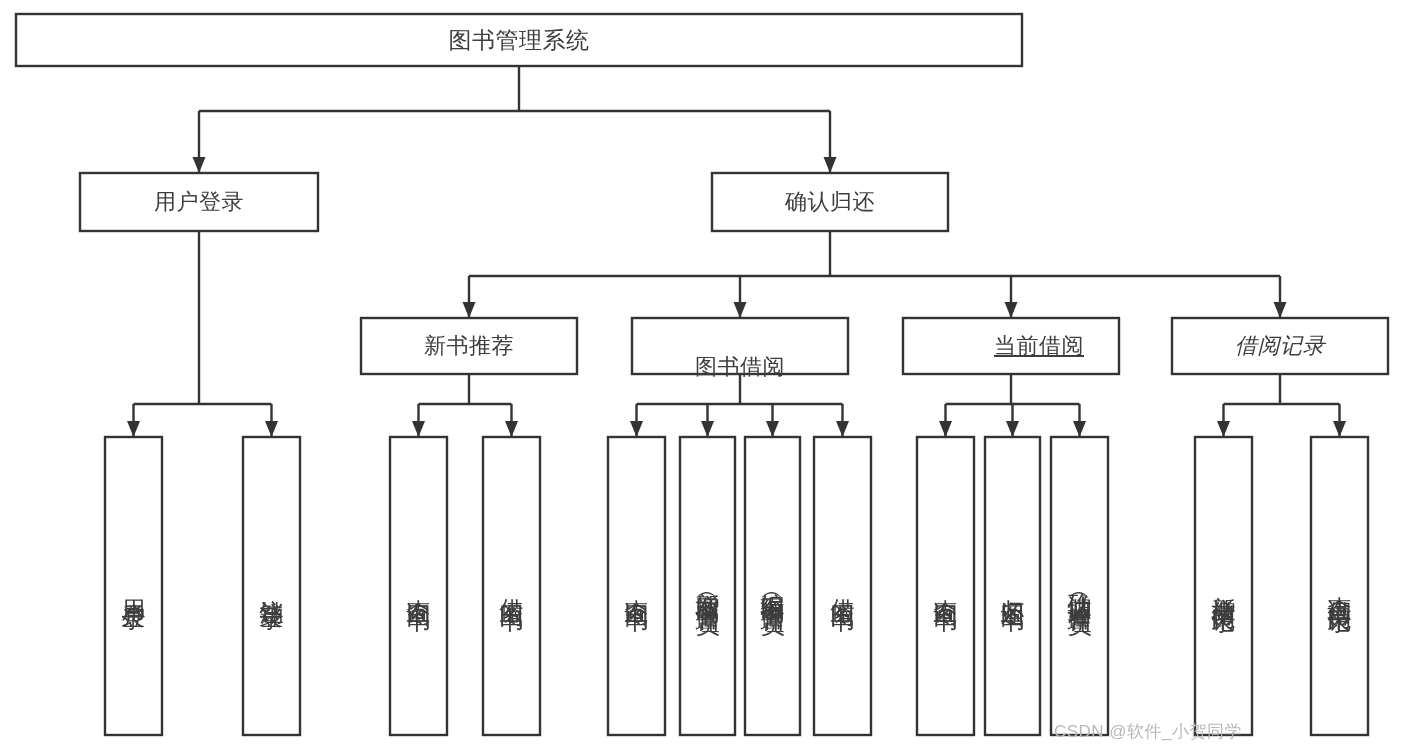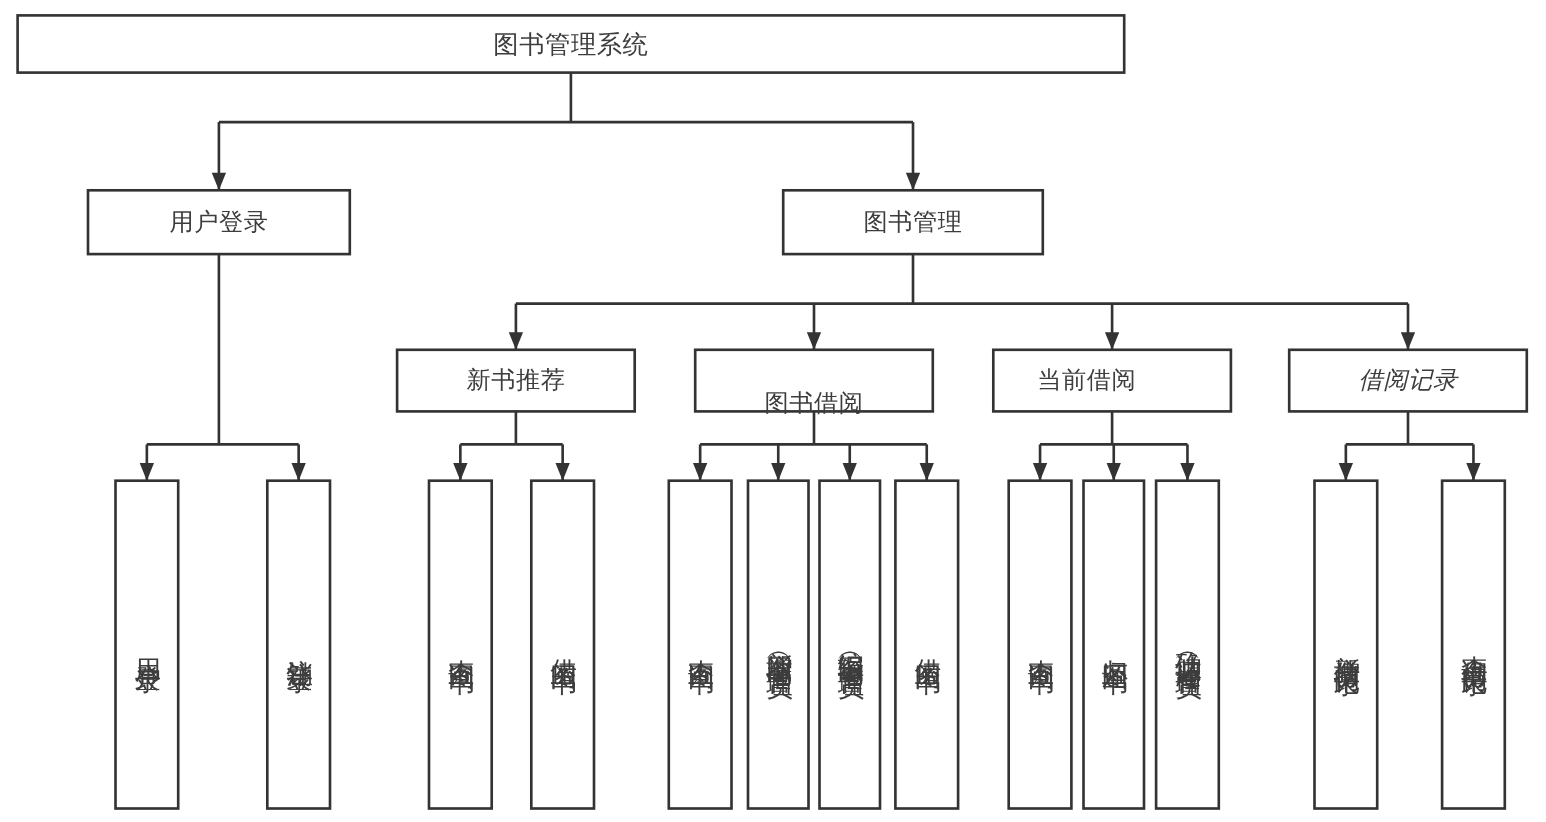--- a/index.html
+++ b/index.html
@@ -162,34 +162,35 @@
         <rect x="985" y="437" width="55" height="298" class="node-box"></rect>
         <rect x="1051" y="437" width="57" height="298" class="node-box"></rect>
         <rect x="1195" y="437" width="57" height="298" class="node-box"></rect>
         <rect x="1311" y="437" width="57" height="298" class="node-box"></rect>
       </g>
   </svg>
 
   <div id="labels-layer">
       <div class="node-label horizontal root" style="left: 16px; top: 14px; width: 1006px; height: 52px;">图书管理系统</div>
       <div class="node-label horizontal" style="left: 80px; top: 173px; width: 238px; height: 58px;">用户登录</div>
-      <div class="node-label horizontal" style="left: 712px; top: 173px; width: 236px; height: 58px;">图书管理</div>
+      <div class="node-label horizontal" style="left: 712px; top: 173px; width: 236px; height: 58px;">确认归还</div>
       <div class="node-label horizontal" style="left: 361px; top: 318px; width: 216px; height: 56px; border-radius: 25px;">新书推荐</div>
       <div class="node-label horizontal" style="left: 632px; top: 318px; width: 216px; height: 56px; margin-top: 21px;">图书借阅</div>
-      <div class="node-label horizontal" style="left: 880px; top: 318px; width: 216px; height: 56px;">当前借阅</div>
+      <div class="node-label horizontal" style="left: 931px; top: 318px; width: 216px; height: 56px; text-decoration: underline;">当前借阅</div>
       <div class="node-label horizontal" style="left: 1172px; top: 318px; width: 216px; height: 56px; font-style: italic;">借阅记录</div>
       <div class="node-label vertical" style="left: 105px; top: 437px; width: 57px; height: 298px;">用户登录</div>
       <div class="node-label vertical" style="left: 243px; top: 437px; width: 57px; height: 298px;">注销登录</div>
       <div class="node-label vertical" style="left: 390px; top: 437px; width: 57px; height: 298px;">查询图书</div>
       <div class="node-label vertical" style="left: 483px; top: 437px; width: 57px; height: 298px;">借阅图书</div>
       <div class="node-label vertical" style="left: 608px; top: 437px; width: 57px; height: 298px;">查询图书</div>
       <div class="node-label vertical" style="left: 680px; top: 437px; width: 55px; height: 298px;">新增图书（管理员）</div>
       <div class="node-label vertical" style="left: 745px; top: 437px; width: 55px; height: 298px;">编辑图书（管理员）</div>
       <div class="node-label vertical" style="left: 814px; top: 437px; width: 57px; height: 298px;">借阅图书</div>
       <div class="node-label vertical" style="left: 917px; top: 437px; width: 57px; height: 298px;">查询图书</div>
       <div class="node-label vertical" style="left: 985px; top: 437px; width: 55px; height: 298px;">归还图书</div>
       <div class="node-label vertical" style="left: 1051px; top: 437px; width: 57px; height: 298px;">确认归还（管理员）</div>
       <div class="node-label vertical" style="left: 1195px; top: 437px; width: 57px; height: 298px;">新增借阅记录</div>
       <div class="node-label vertical" style="left: 1311px; top: 437px; width: 57px; height: 298px;">查询借阅记录</div>
     </div>
 
+  <div id="watermark">CSDN @软件_小贺同学</div>
 
 </div>
 
 </body></html>

